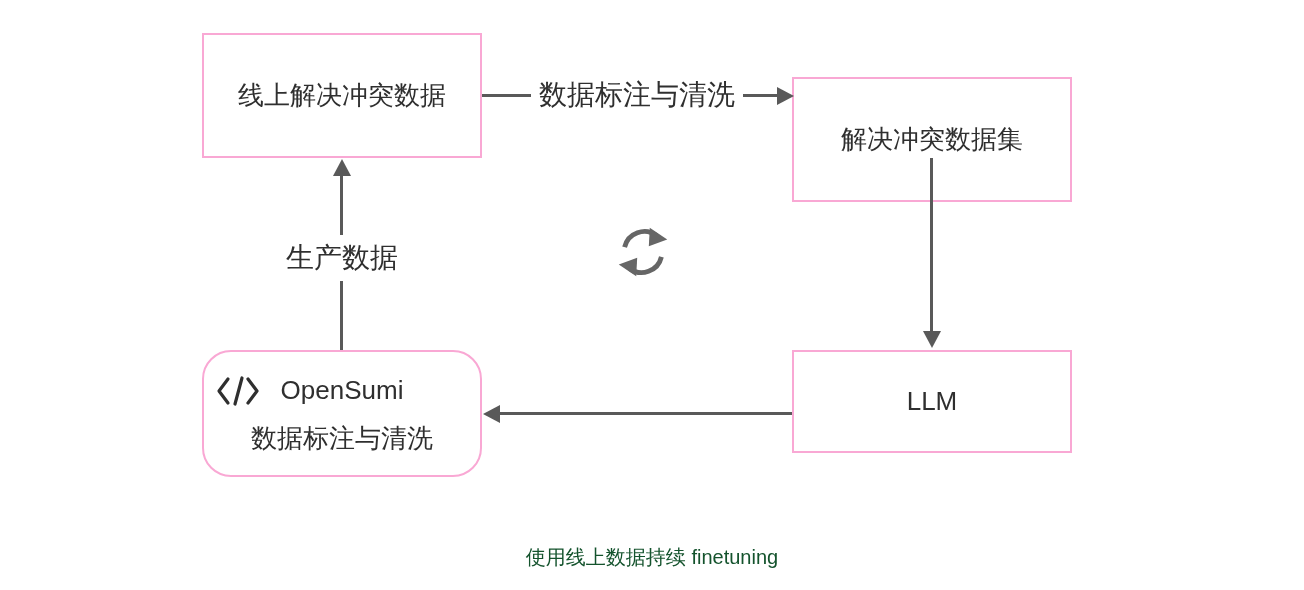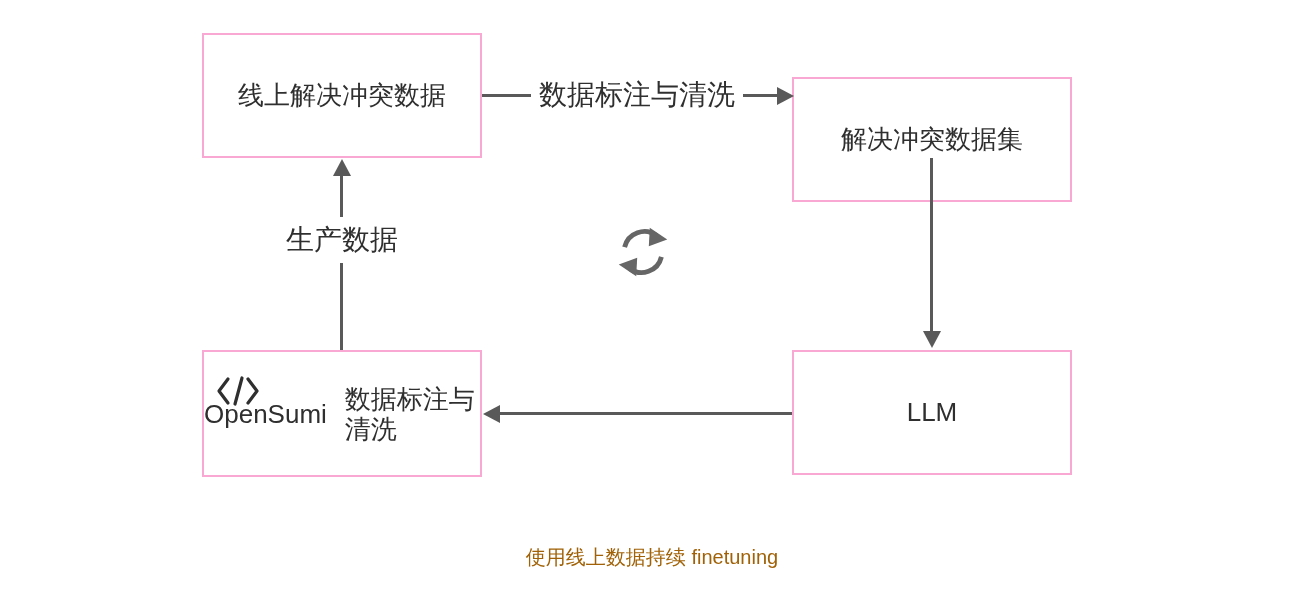--- a/index.html
+++ b/index.html
@@ -19,22 +19,22 @@
     background: #ffffff;
     display: flex;
     align-items: center;
     justify-content: center;
     font-size: 26px;
     color: #2f2f2f;
   }
   .node-online  { left: 202px; top: 33px;  width: 280px; height: 125px; }
   .node-dataset { left: 792px; top: 33px;  width: 280px; height: 125px; margin-top: 44px; }
   .node-opensumi{ left: 202px; top: 350px; width: 280px; height: 127px;
-                  flex-direction: row; justify-content: center; gap: 18px; }
-  .node-llm     { left: 792px; top: 350px; width: 280px; height: 125px; }
+                  flex-direction: column; justify-content: center; gap: 18px; border-radius: 29px; }
+  .node-llm     { left: 792px; top: 350px; width: 280px; height: 103px; }
 
   .opensumi-line1 { line-height: 30px; }
   .opensumi-line2 { line-height: 30px; }
   .code-icon {
     position: absolute;
     left: 12px; top: 22px;
     width: 44px; height: 34px;
   }
 
   .edge-line { position: absolute; background: #595959; }
@@ -57,21 +57,21 @@
     color: #2f2f2f;
   }
 
   .refresh-icon { position: absolute; left: 612px; top: 221px; }
 
   .caption {
     position: absolute;
     left: 0; right: 0; top: 544px;
     text-align: center;
     font-size: 20px;
-    color: #a16207;
+    color: #14532d;
   }
 </style>
 </head>
 <body>
 
 <div class="stage">
 
   <div class="node node-online">
     <span>线上解决冲突数据</span>
   </div>
@@ -101,21 +101,21 @@
   <div class="edge-label" style="left:637px; top:95px;">数据标注与清洗</div>
 
   <div class="edge-line edge-line-v" style="left:930px; top:158px; height:176px;"></div>
   <div class="arrowhead arrow-down" style="left:922.5px; top:331px;"></div>
 
   <div class="edge-line edge-line-h" style="left:498px; top:412px; width:294px;"></div>
   <div class="arrowhead arrow-left" style="left:483px; top:404.5px;"></div>
 
   <div class="edge-line edge-line-v" style="left:340px; top:174px; height:176px;"></div>
   <div class="arrowhead arrow-up" style="left:332.5px; top:159px;"></div>
-  <div class="edge-label" style="left:342px; top:240px;">生产数据</div>
+  <div class="edge-label" style="left:342px; top:258px;">生产数据</div>
 
   <svg class="refresh-icon" width="62" height="62" viewBox="0 0 64 64">
     <g fill="none" stroke="#666666" stroke-width="5">
       <path d="M13 27 A 21 21 0 0 1 46 15"></path>
       <path d="M51 37 A 21 21 0 0 1 18 49"></path>
     </g>
     <g fill="#666666" stroke="none">
       <polygon points="39,7 57,19 38,26"></polygon>
       <polygon points="25,57 7,45 26,38"></polygon>
     </g>

